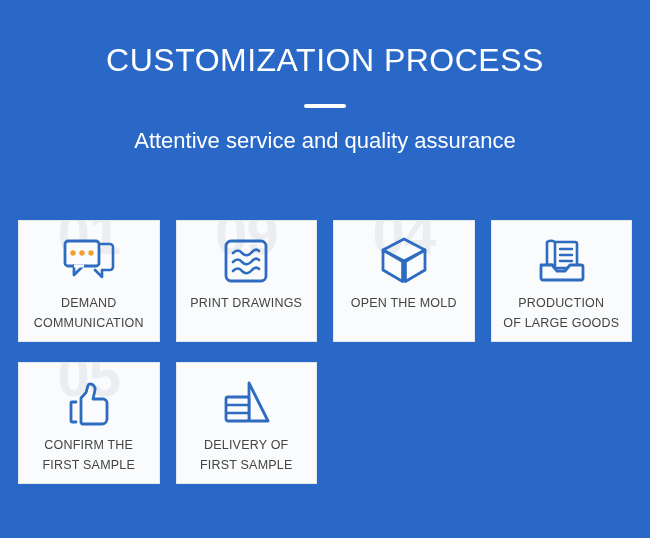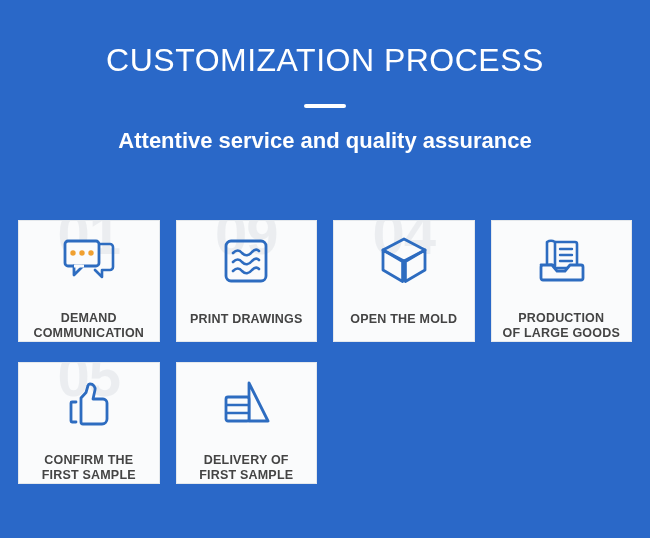--- a/index.html
+++ b/index.html
@@ -40,21 +40,21 @@
   .divider {
     width: 42px;
     height: 4px;
     background: #ffffff;
     border-radius: 2px;
     margin: 28px auto 0 auto;
   }
   .subtitle {
     color: #ffffff;
     font-size: 22px;
-    font-weight: bold;
+    font-weight: normal;
     margin: 22px 0 0 0;
     line-height: 1;
   }
 
   
   .grid {
     position: absolute;
     left: 18px;
     top: 220px;
     width: 614px;
@@ -103,27 +103,26 @@
   }
   .icon-wrap svg {
     display: block;
   }
 
   .card-label {
     position: relative;
     z-index: 2;
     color: #444444;
     font-size: 12.5px;
-    line-height: 15px;
+    line-height: 20px;
     text-align: center;
     letter-spacing: 0.2px;
     padding: 0 4px;
-    margin-top: 23px;
+    margin-top: 4px;
     white-space: pre-line;
-    font-weight: bold;
   }
 </style>
 </head>
 <body>
 
 <div class="page">
 
   <div class="header">
     <h1 class="main-title">CUSTOMIZATION PROCESS</h1>
     <div class="divider"></div>

